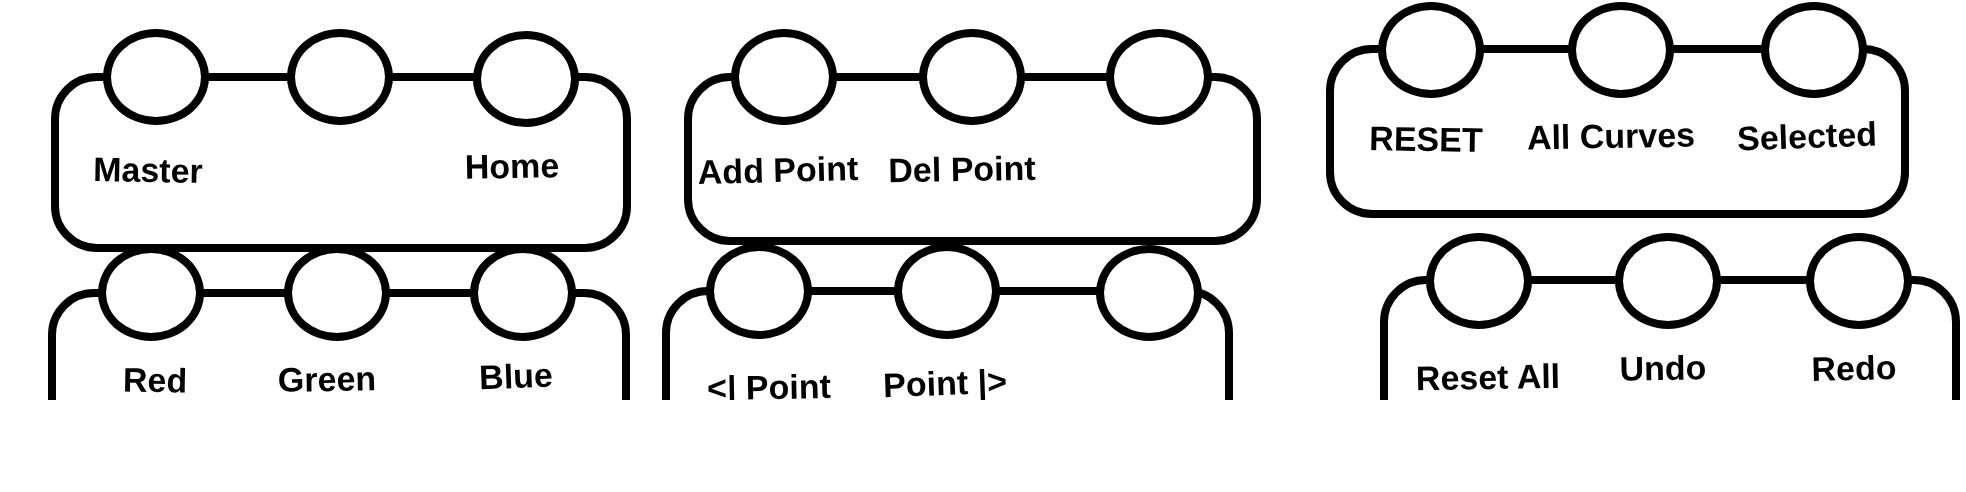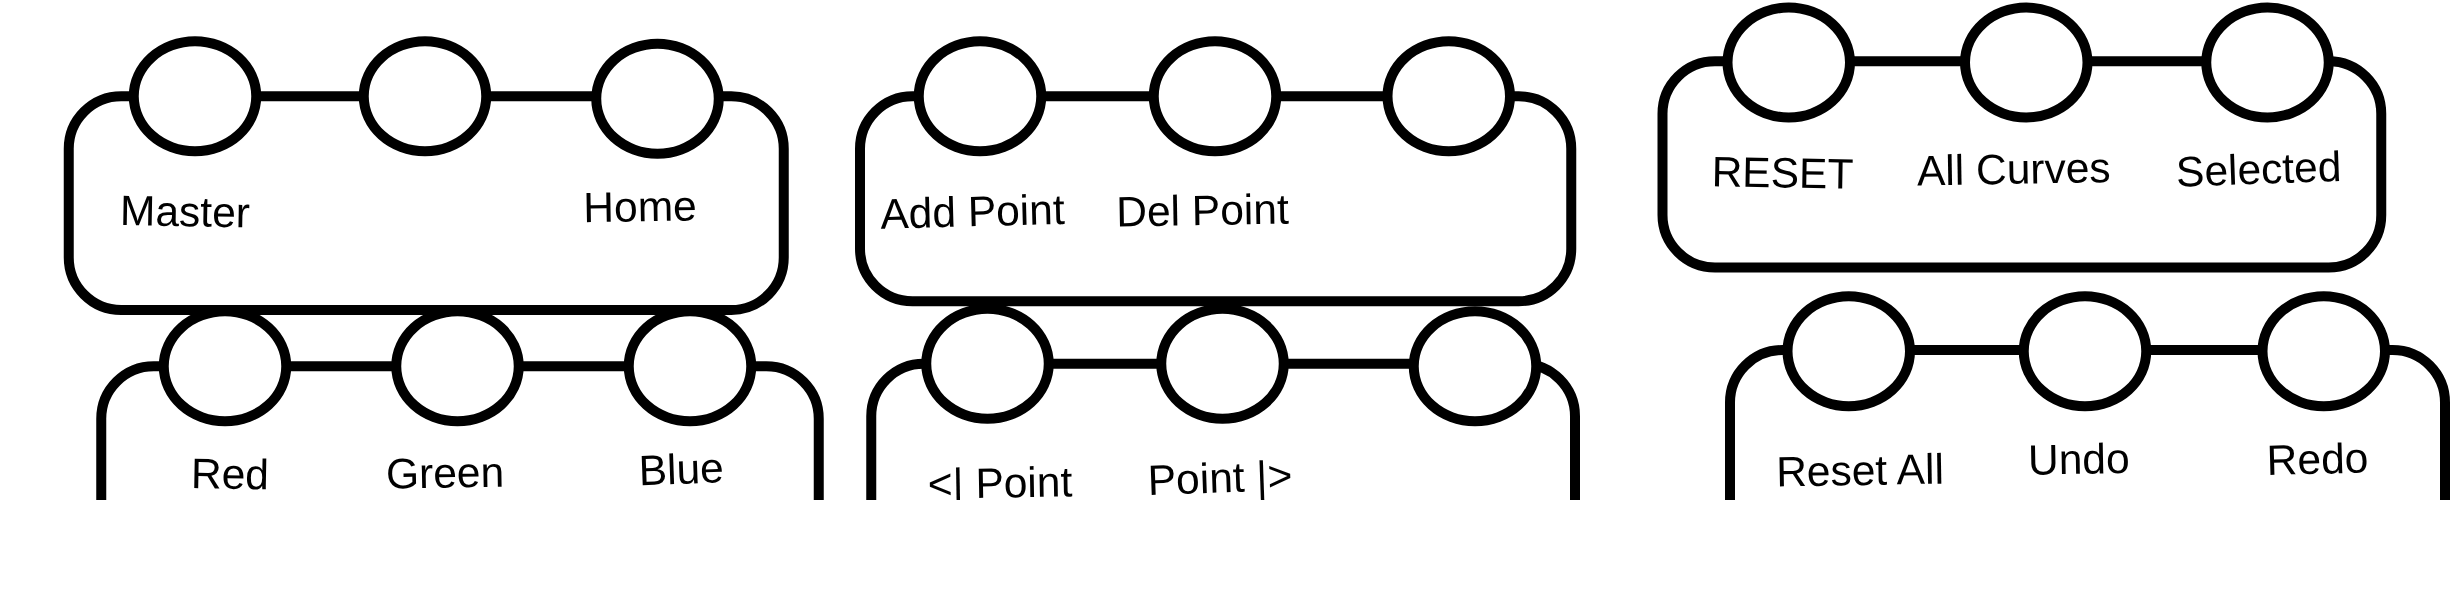--- a/index.html
+++ b/index.html
@@ -5,20 +5,21 @@
   :root { --stroke: #000000; --fill: #ffffff; }
   * { margin: 0; padding: 0; box-sizing: border-box; }
   html, body { background: var(--fill); }
   body { font-family: "Liberation Sans", sans-serif; }
   #canvas {
     position: relative;
     width: 1966px;
     height: 400px;
     background: var(--fill);
     overflow: hidden;
+    font-weight: bold;
   }
   .panel {
     position: absolute;
     border: 8px solid var(--stroke);
     border-radius: 46px;
     background: var(--fill);
   }
   .knob {
     position: absolute;
     width: 106px;
@@ -59,30 +60,30 @@
 
   <div class="panel" style="left:1326px; top:45px; width:583px; height:173px;">
     <div class="knob" style="left:44px; top:-51px;"></div>
     <div class="knob" style="left:234px; top:-51px;"></div>
     <div class="knob" style="left:427px; top:-51px;"></div>
     <div class="lbl" style="left:92px; top:66px; transform:translateX(-50%) rotate(1deg);">RESET</div>
     <div class="lbl" style="left:277px; top:63px; transform:translateX(-50%) rotate(-1deg);">All Curves</div>
     <div class="lbl" style="left:473px; top:63px; transform:translateX(-50%) rotate(-2deg);">Selected</div>
   </div>
 
-  <div class="panel" style="left:77px; top:289px; width:582px; height:180px;">
+  <div class="panel" style="left:48px; top:289px; width:582px; height:180px;">
     <div class="knob" style="left:42px; top:-52px;"></div>
     <div class="knob" style="left:228px; top:-52px;"></div>
     <div class="knob" style="left:414px; top:-52px;"></div>
     <div class="lbl" style="left:99px; top:63px; transform:translateX(-50%) rotate(1deg);">Red</div>
     <div class="lbl" style="left:271px; top:62px; transform:translateX(-50%) rotate(-1deg);">Green</div>
     <div class="lbl" style="left:460px; top:59px; transform:translateX(-50%) rotate(-2deg);">Blue</div>
   </div>
 
-  <div class="panel" style="left:693px; top:287px; width:571px; height:185px;">
+  <div class="panel" style="left:662px; top:287px; width:571px; height:185px;">
     <div class="knob" style="left:36px; top:-52px;"></div>
     <div class="knob" style="left:224px; top:-52px;"></div>
     <div class="knob" style="left:426px; top:-50px;"></div>
     <div class="lbl" style="left:99px; top:72px; transform:translateX(-50%) rotate(-1deg);">&lt;| Point</div>
     <div class="lbl" style="left:275px; top:68px; transform:translateX(-50%) rotate(-2deg);">Point |&gt;</div>
   </div>
 
   <div class="panel" style="left:1380px; top:276px; width:580px; height:178px;">
     <div class="knob" style="left:38px; top:-51px;"></div>
     <div class="knob" style="left:227px; top:-51px;"></div>

